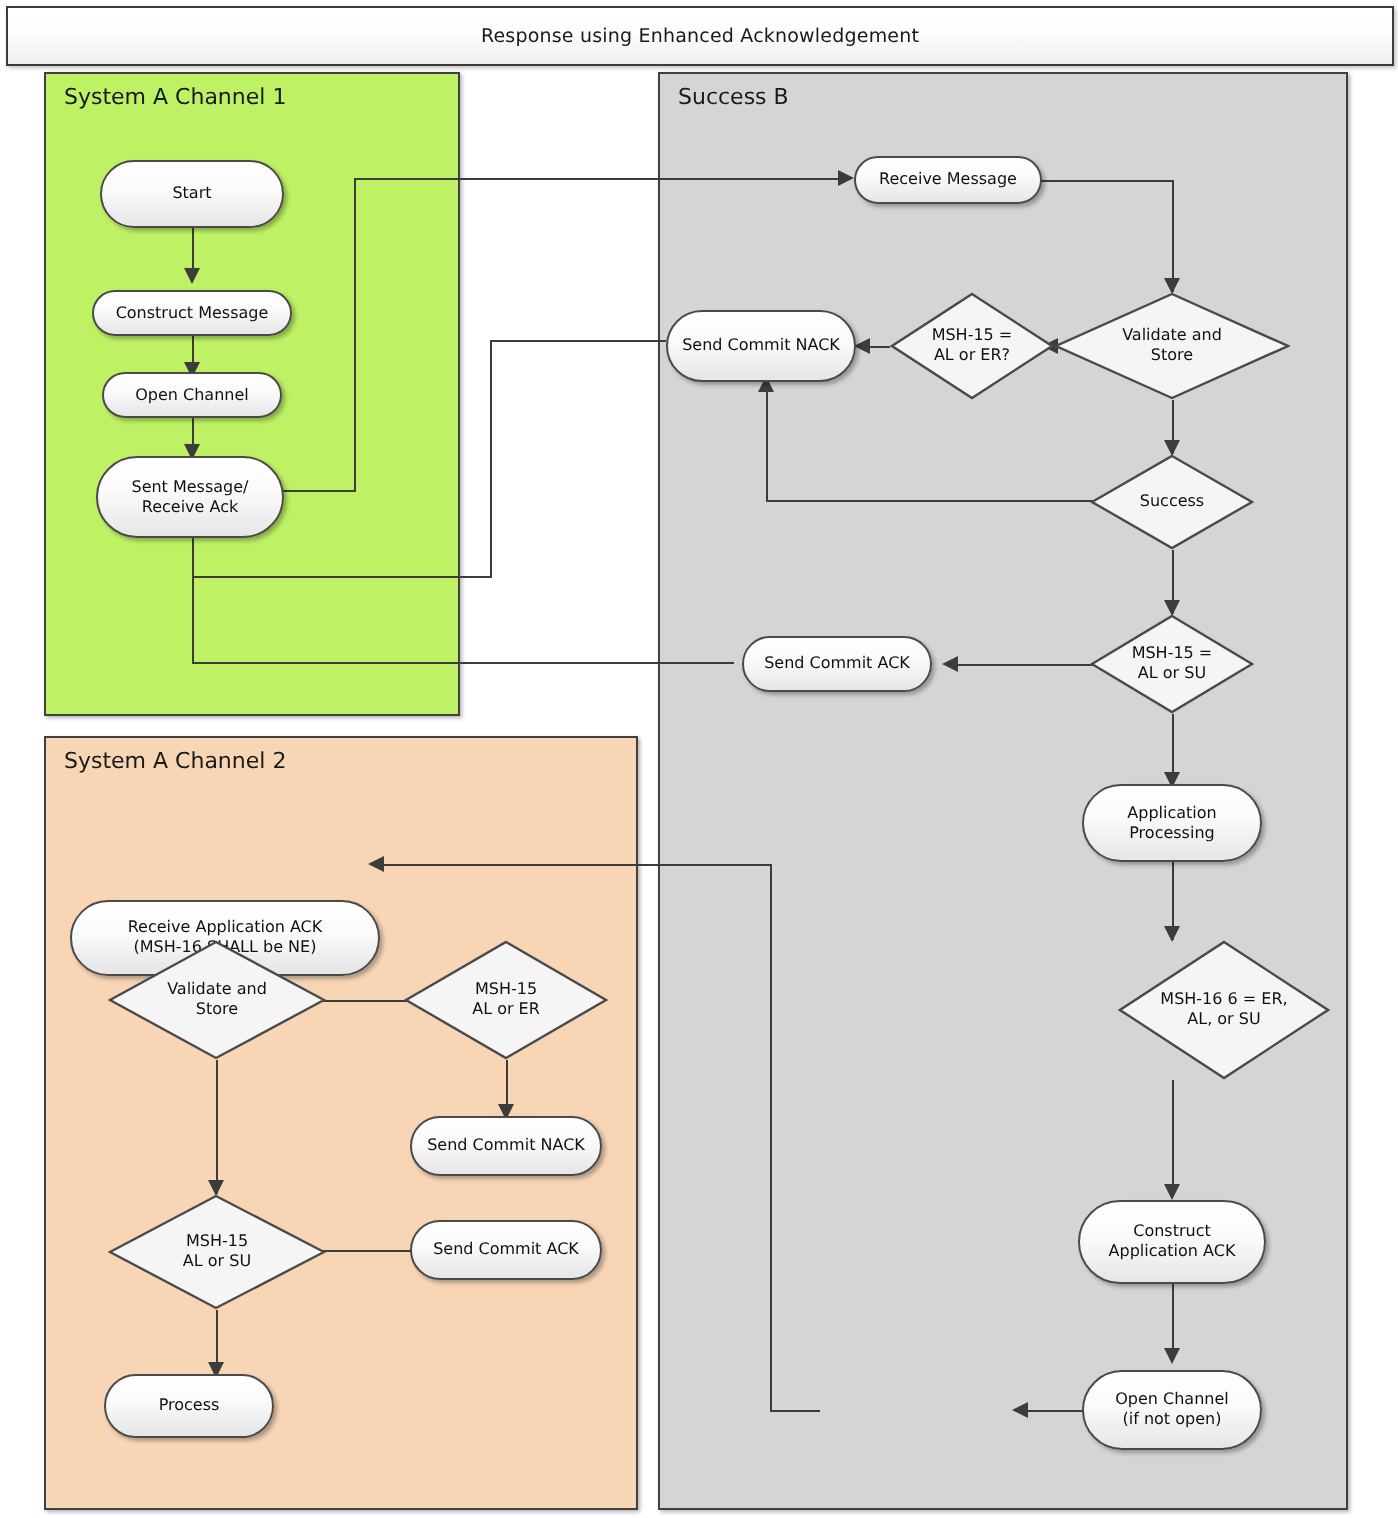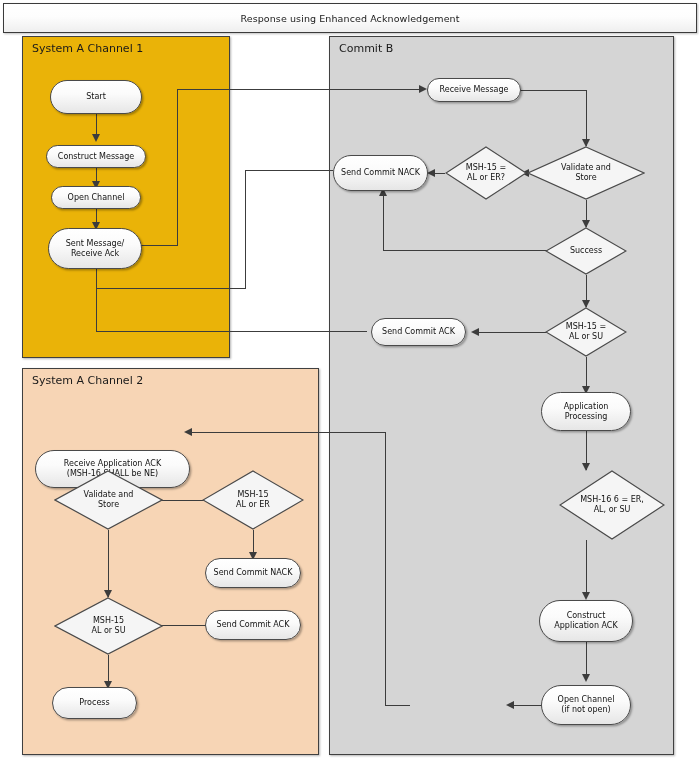--- a/index.html
+++ b/index.html
@@ -12,21 +12,21 @@
     border:1px solid #3b3b3b;
     background:linear-gradient(to bottom,#ffffff 0%,#fdfdfd 45%,#efefef 100%);
     box-shadow:1px 1px 2px rgba(0,0,0,.25);
     display:flex;align-items:center;justify-content:center;
   }
   .titlebar span{font-size:9.5px;color:#1a1a1a;letter-spacing:.1px;}
 
   
   .lane{position:absolute;border:1px solid #404040;box-shadow:1px 1px 2px rgba(0,0,0,.30);}
   .lane-title{position:absolute;left:9px;top:5px;font-size:11px;color:#1a1a1a;}
-  #laneA1{left:22px;top:36px;width:206px;height:320px;background:#eab308;}
+  #laneA1{left:22px;top:36px;width:206px;height:320px;background:#bef264;}
   #laneA2{left:22px;top:368px;width:295px;height:385px;background:#f7d5b5;}
   #laneB{left:329px;top:36px;width:343px;height:717px;background:#d5d5d5;}
 
   
   .node{position:absolute;box-sizing:border-box;display:flex;align-items:center;
         justify-content:center;text-align:center;color:#111;font-size:8px;line-height:1.25;
         z-index:6;}
   .proc{border:1px solid #4a4a4a;border-radius:999px;
         background:linear-gradient(to bottom,#ffffff 0%,#fbfbfb 40%,#e6e6e6 100%);
         box-shadow:1.5px 1.5px 2px rgba(0,0,0,.30);}
@@ -55,21 +55,21 @@
     <span>Response using Enhanced Acknowledgement</span>
   </div>
 
   <div class="lane" id="laneA1">
     <div class="lane-title">System A Channel 1</div>
   </div>
   <div class="lane" id="laneA2">
     <div class="lane-title">System A Channel 2</div>
   </div>
   <div class="lane" id="laneB">
-    <div class="lane-title">Commit B</div>
+    <div class="lane-title">Success B</div>
   </div>
 
   <div class="ln lv" style="left:96px;top:113px;height:27px;"></div>
   <div class="arw ar-d" style="left:91.5px;top:134px;"></div>
 
   <div class="ln lv" style="left:96px;top:167px;height:20px;"></div>
   <div class="arw ar-d" style="left:91.5px;top:181px;"></div>
 
   <div class="ln lv" style="left:96px;top:208px;height:22px;"></div>
   <div class="arw ar-d" style="left:91.5px;top:222px;"></div>

